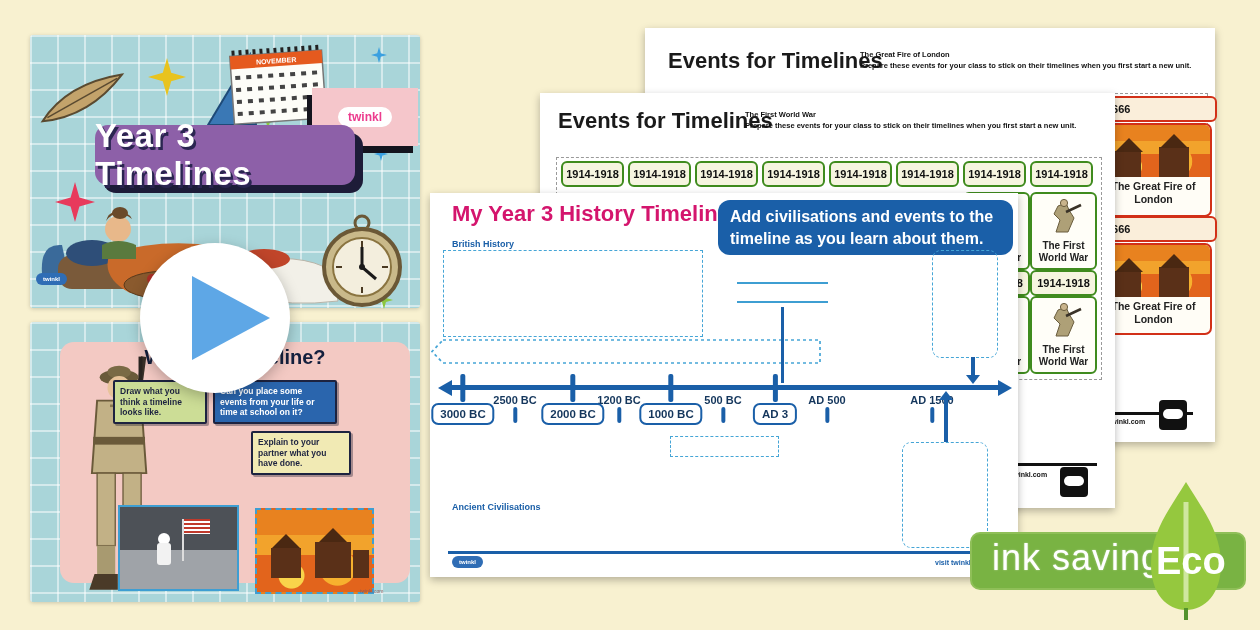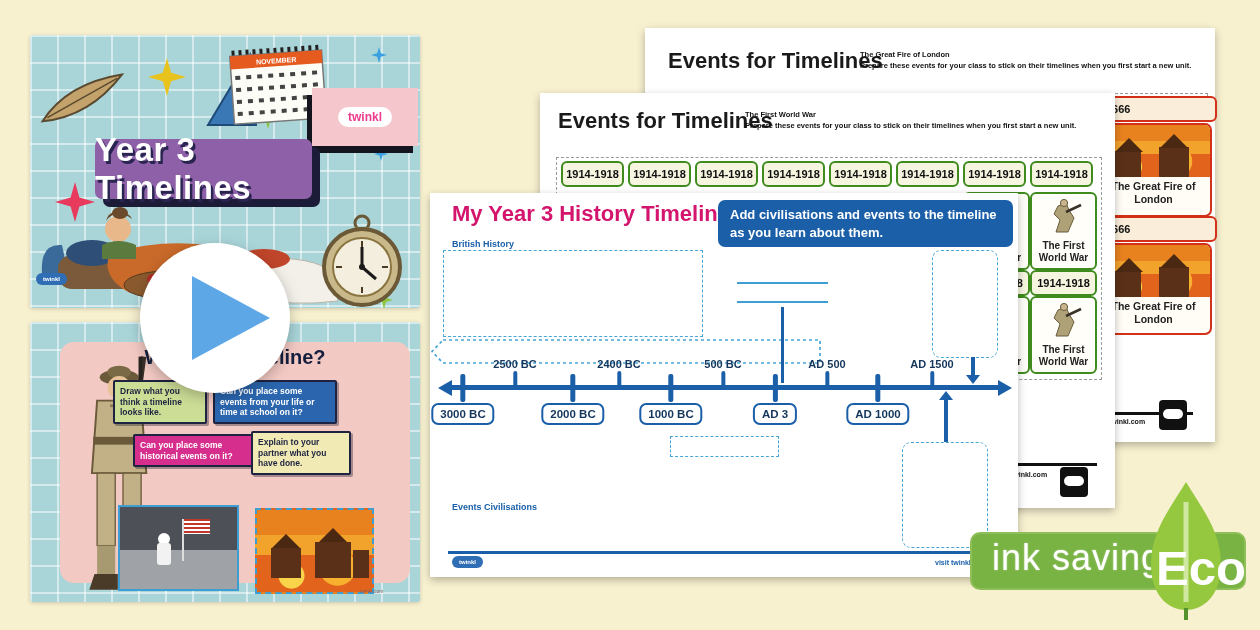--- a/index.html
+++ b/index.html
@@ -8,21 +8,21 @@
   .abs{position:absolute;}
 
   
   .slide{position:absolute;left:30px;width:390px;background-color:#a9d5d9;border-radius:3px;
     background-image:linear-gradient(rgba(255,255,255,.5) 2px,transparent 2px),
                      linear-gradient(90deg,rgba(255,255,255,.5) 2px,transparent 2px);
     background-size:27px 27px;box-shadow:0 1px 4px rgba(0,0,0,.18);}
   #slide1{top:35px;height:273px;}
   #slide2{top:322px;height:280px;}
   .sparkle{position:absolute;clip-path:polygon(50% 0%,61% 39%,100% 50%,61% 61%,50% 100%,39% 61%,0% 50%,39% 39%);}
-  .title-banner{position:absolute;left:65px;top:104px;width:217px;height:60px;background:#8d60a8;border-radius:7px;
+  .title-banner{position:absolute;left:65px;top:90px;width:260px;height:60px;background:#8d60a8;border-radius:13px;
     box-shadow:8px 8px 0 #1d1c38;display:flex;align-items:center;justify-content:center;}
   .title-banner span{color:#fff;font-size:33px;font-weight:bold;letter-spacing:.5px;text-shadow:2.5px 2.5px 0 #2a2550;}
   .twinkl-badge{position:absolute;left:282px;top:53px;width:106px;height:58px;background:#f5c6cb;
     box-shadow:-5px 7px 0 #14141e;display:flex;align-items:center;justify-content:center;}
   .cloud{background:#fff;border-radius:14px;padding:3px 10px;position:relative;font-weight:bold;color:#ec3c8e;}
   .pink-panel{position:absolute;left:30px;top:20px;width:350px;height:241px;background:#f3c9c3;border-radius:14px;}
   .q-box{position:absolute;border:2px solid #1d2340;border-radius:2px;font-weight:bold;font-size:8.5px;line-height:1.25;
     padding:4px 5px;box-shadow:2px 2px 0 rgba(20,20,40,.35);}
   .q-green{background:#ccdd96;color:#1d2340;}
   .q-blue{background:#2a65ad;color:#fff;}
@@ -67,52 +67,52 @@
     display:flex;flex-direction:column;}
   .redcard .pic{flex:0 0 52px;position:relative;}
   .redcard .cap{font-weight:bold;font-size:10.5px;line-height:1.2;text-align:center;color:#222;padding:3px 0 5px;}
   .fwrow{position:absolute;display:flex;gap:4px;}
   .fwrow .date-cell{width:63px;height:26px;border:2px solid #3f8b1e;border-radius:6px;background:#f6f5e0;
     font-weight:bold;font-size:11px;color:#111;display:flex;align-items:center;justify-content:center;box-sizing:border-box;}
 
   
   #ws{left:430px;top:193px;width:588px;height:384px;z-index:30;}
   .ws-title{position:absolute;left:22px;top:8px;font-size:22px;font-weight:bold;color:#d4156d;}
-  .ws-instr{position:absolute;left:288px;top:7px;width:271px;background:#1a5fa8;border-radius:7px;color:#fff;
-    font-weight:bold;font-size:13px;line-height:1.35;padding:6px 12px;}
+  .ws-instr{position:absolute;left:288px;top:7px;width:271px;background:#1a5fa8;border-radius:12px;color:#fff;
+    font-weight:bold;font-size:16px;line-height:1.35;padding:6px 12px;}
   .ws-sec{position:absolute;font-size:9px;font-weight:bold;color:#1a5fa8;}
   .bdash{position:absolute;border:1.7px dashed #45a5d6;}
   .wline{position:absolute;height:2px;background:#3e9ed2;width:91px;left:307px;}
   .navyline{position:absolute;background:#1a5fa8;}
   .tl-layer{position:absolute;left:0;top:0;width:100%;height:100%;}
   .tl-main{position:absolute;left:20px;top:192px;width:550px;height:5px;background:#1a5fa8;}
   .tl-arrow{position:absolute;width:0;height:0;border-top:8px solid transparent;border-bottom:8px solid transparent;top:187px;}
   .tl-arrow.l{left:8px;border-right:14px solid #1a5fa8;}
   .tl-arrow.r{left:568px;border-left:14px solid #1a5fa8;}
   .tl-major{position:absolute;top:181px;transform:translateX(-50%);text-align:right;}
   .tl-tick-major{width:5px;height:28px;background:#1a5fa8;margin:0 auto;border-radius:2px;}
   .tl-year-box{margin-top:1px;border:2.5px solid #1a5fa8;border-radius:7px;background:#fff;color:#14365c;
     font-weight:bold;font-size:11.5px;padding:3px 7px;white-space:nowrap;}
   .tl-minor{position:absolute;top:165px;transform:translateX(-50%);text-align:center;}
-  .tl-minor .lab{font-weight:bold;font-size:11px;color:#14365c;white-space:nowrap;}
+  .tl-minor .lab{font-weight:bold;font-size:11px;color:#14365c;white-space:nowrap;margin-top:36px;}
   .tl-tick-minor{width:4px;height:16px;background:#1a5fa8;margin:1px auto 0;border-radius:2px;}
   .varrow{position:absolute;width:3.5px;background:#1a5fa8;}
   .vhead{position:absolute;width:0;height:0;border-left:7px solid transparent;border-right:7px solid transparent;}
   .vhead.down{border-top:9px solid #1a5fa8;}
   .vhead.up{border-bottom:9px solid #1a5fa8;}
   .ws-cloud{position:absolute;left:22px;top:363px;background:#2f6db5;color:#fff;font-size:6px;font-weight:bold;
     border-radius:9px;padding:3px 7px;}
 
   
   #eco{left:965px;top:480px;width:290px;height:142px;z-index:50;}
   .eco-bar{position:absolute;left:5px;top:52px;width:276px;height:58px;background:#79b343;border:2px solid #8fbf58;
     border-radius:10px;box-sizing:border-box;}
   .eco-ink{position:absolute;left:27px;top:57px;font-size:36px;color:#fff;font-weight:500;letter-spacing:1px;
     text-shadow:0 0 2px rgba(255,255,255,.5);}
-  .eco-label{position:absolute;left:191px;top:60px;font-size:49px;font-weight:bold;color:#fff;z-index:3;}
+  .eco-label{position:absolute;left:191px;top:60px;font-size:38px;font-weight:bold;color:#fff;z-index:3;}
 </style>
 </head>
 <body>
 
 <div id="stage">
 
   <div class="page" id="pg-gf" style="left:645px;top:28px;width:570px;height:414px;z-index:10">
     <div class="page-h" style="left:23px;top:20px;font-size:22px">Events for Timelines</div>
     <div class="smallprint" style="left:215px;top:22px;width:340px">The Great Fire of London</div>
     <div class="smallprint" style="left:215px;top:33px;width:345px">Prepare these events for your class to stick on their timelines when you first start a new unit.</div>
@@ -230,21 +230,21 @@
     <div class="tl-layer">
       <div class="tl-main"></div>
       <div class="tl-arrow l"></div>
       <div class="tl-arrow r"></div>
       <div class="tl-layer" id="tl-minors">
           <div class="tl-minor" style="left: 85px;">
           <div class="lab">2500 BC</div>
           <div class="tl-tick-minor"></div>
         </div>
           <div class="tl-minor" style="left: 189px;">
-          <div class="lab">2400 BC</div>
+          <div class="lab">1200 BC</div>
           <div class="tl-tick-minor"></div>
         </div>
           <div class="tl-minor" style="left: 293px;">
           <div class="lab">500 BC</div>
           <div class="tl-tick-minor"></div>
         </div>
           <div class="tl-minor" style="left: 397px;">
           <div class="lab">AD 500</div>
           <div class="tl-tick-minor"></div>
         </div>
@@ -263,38 +263,34 @@
           <div class="tl-year-box">2000 BC</div>
         </div>
           <div class="tl-major" style="left: 241px;">
           <div class="tl-tick-major"></div>
           <div class="tl-year-box">1000 BC</div>
         </div>
           <div class="tl-major" style="left: 345px;">
           <div class="tl-tick-major"></div>
           <div class="tl-year-box">AD 3</div>
         </div>
-          <div class="tl-major" style="left: 448px;">
-          <div class="tl-tick-major"></div>
-          <div class="tl-year-box">AD 1000</div>
-        </div>
         </div>
     </div>
 
     <div class="bdash" style="left:502px;top:57px;width:64px;height:106px;border-radius:9px"></div>
     <div class="varrow" style="left:541px;top:164px;height:20px"></div>
     <div class="vhead down" style="left:536px;top:182px"></div>
 
     <div class="vhead up" style="left:509px;top:198px"></div>
     <div class="varrow" style="left:514px;top:206px;height:43px"></div>
     <div class="bdash" style="left:472px;top:249px;width:84px;height:104px;border-radius:9px"></div>
 
     <div class="bdash" style="left:240px;top:243px;width:107px;height:19px"></div>
 
-    <div class="ws-sec" style="left:22px;top:309px">Events Civilisations</div>
+    <div class="ws-sec" style="left:22px;top:309px">Ancient Civilisations</div>
     <div class="navyline" style="left:18px;top:358px;width:560px;height:2.5px"></div>
     <div class="ws-cloud">twinkl</div>
     <div class="visit" style="left:505px;top:366px;color:#1a5fa8">visit twinkl.com</div>
   </div>
 
   <div class="slide" id="slide1">
     <div class="sparkle" style="left:118px;top:23px;width:38px;height:38px;background:#e8c31e"></div>
     <div class="sparkle" style="left:25px;top:147px;width:40px;height:40px;background:#e83a5c"></div>
     <div class="sparkle" style="left:341px;top:12px;width:16px;height:16px;background:#3aa0e0"></div>
     <div class="sparkle" style="left:344px;top:112px;width:14px;height:14px;background:#3aa0e0"></div>
@@ -385,21 +381,20 @@
       <rect x="30" y="92" width="14" height="56" fill="#c2b186" stroke="#6a5a3a"></rect>
       <rect x="50" y="92" width="14" height="56" fill="#c2b186" stroke="#6a5a3a"></rect>
       <rect x="30" y="148" width="14" height="22" fill="#a89a70"></rect>
       <rect x="50" y="148" width="14" height="22" fill="#a89a70"></rect>
       <path d="M28,170 h18 v12 h-22 Z" fill="#4a3a28"></path>
       <path d="M48,170 h18 v12 h22 l-22,0 Z M48,170 h18 v12 h-18 Z" fill="#4a3a28"></path>
     </svg>
 
     <div class="q-box q-green" style="left:83px;top:58px;width:80px">Draw what you think a timeline looks like.</div>
     <div class="q-box q-blue" style="left:183px;top:58px;width:110px">Can you place some events from your life or time at school on it?</div>
-    <div class="q-box q-magenta" style="left:103px;top:112px;width:108px">Can you place some historical events on it?</div>
     <div class="q-box q-yellow" style="left:221px;top:109px;width:86px">Explain to your partner what you have done.</div>
 
     <div class="photo moon" style="left:88px;top:183px;width:117px;height:82px">
       <div class="abs" style="left:38px;top:26px;width:12px;height:12px;background:#fff;border-radius:50%"></div>
       <div class="abs" style="left:37px;top:36px;width:14px;height:22px;background:#f2f2f2;border-radius:3px"></div>
       <div class="abs" style="left:62px;top:12px;width:2px;height:42px;background:#ddd"></div>
       <div class="abs" style="left:64px;top:12px;width:26px;height:15px;background:repeating-linear-gradient(#c0392b 0 2px,#fff 2px 4px)"></div>
     </div>
     <div class="photo fire-bg fire-border" style="left:225px;top:186px;width:115px;height:82px">
       <div class="house" style="left:14px;top:38px;width:30px;height:30px"></div>

